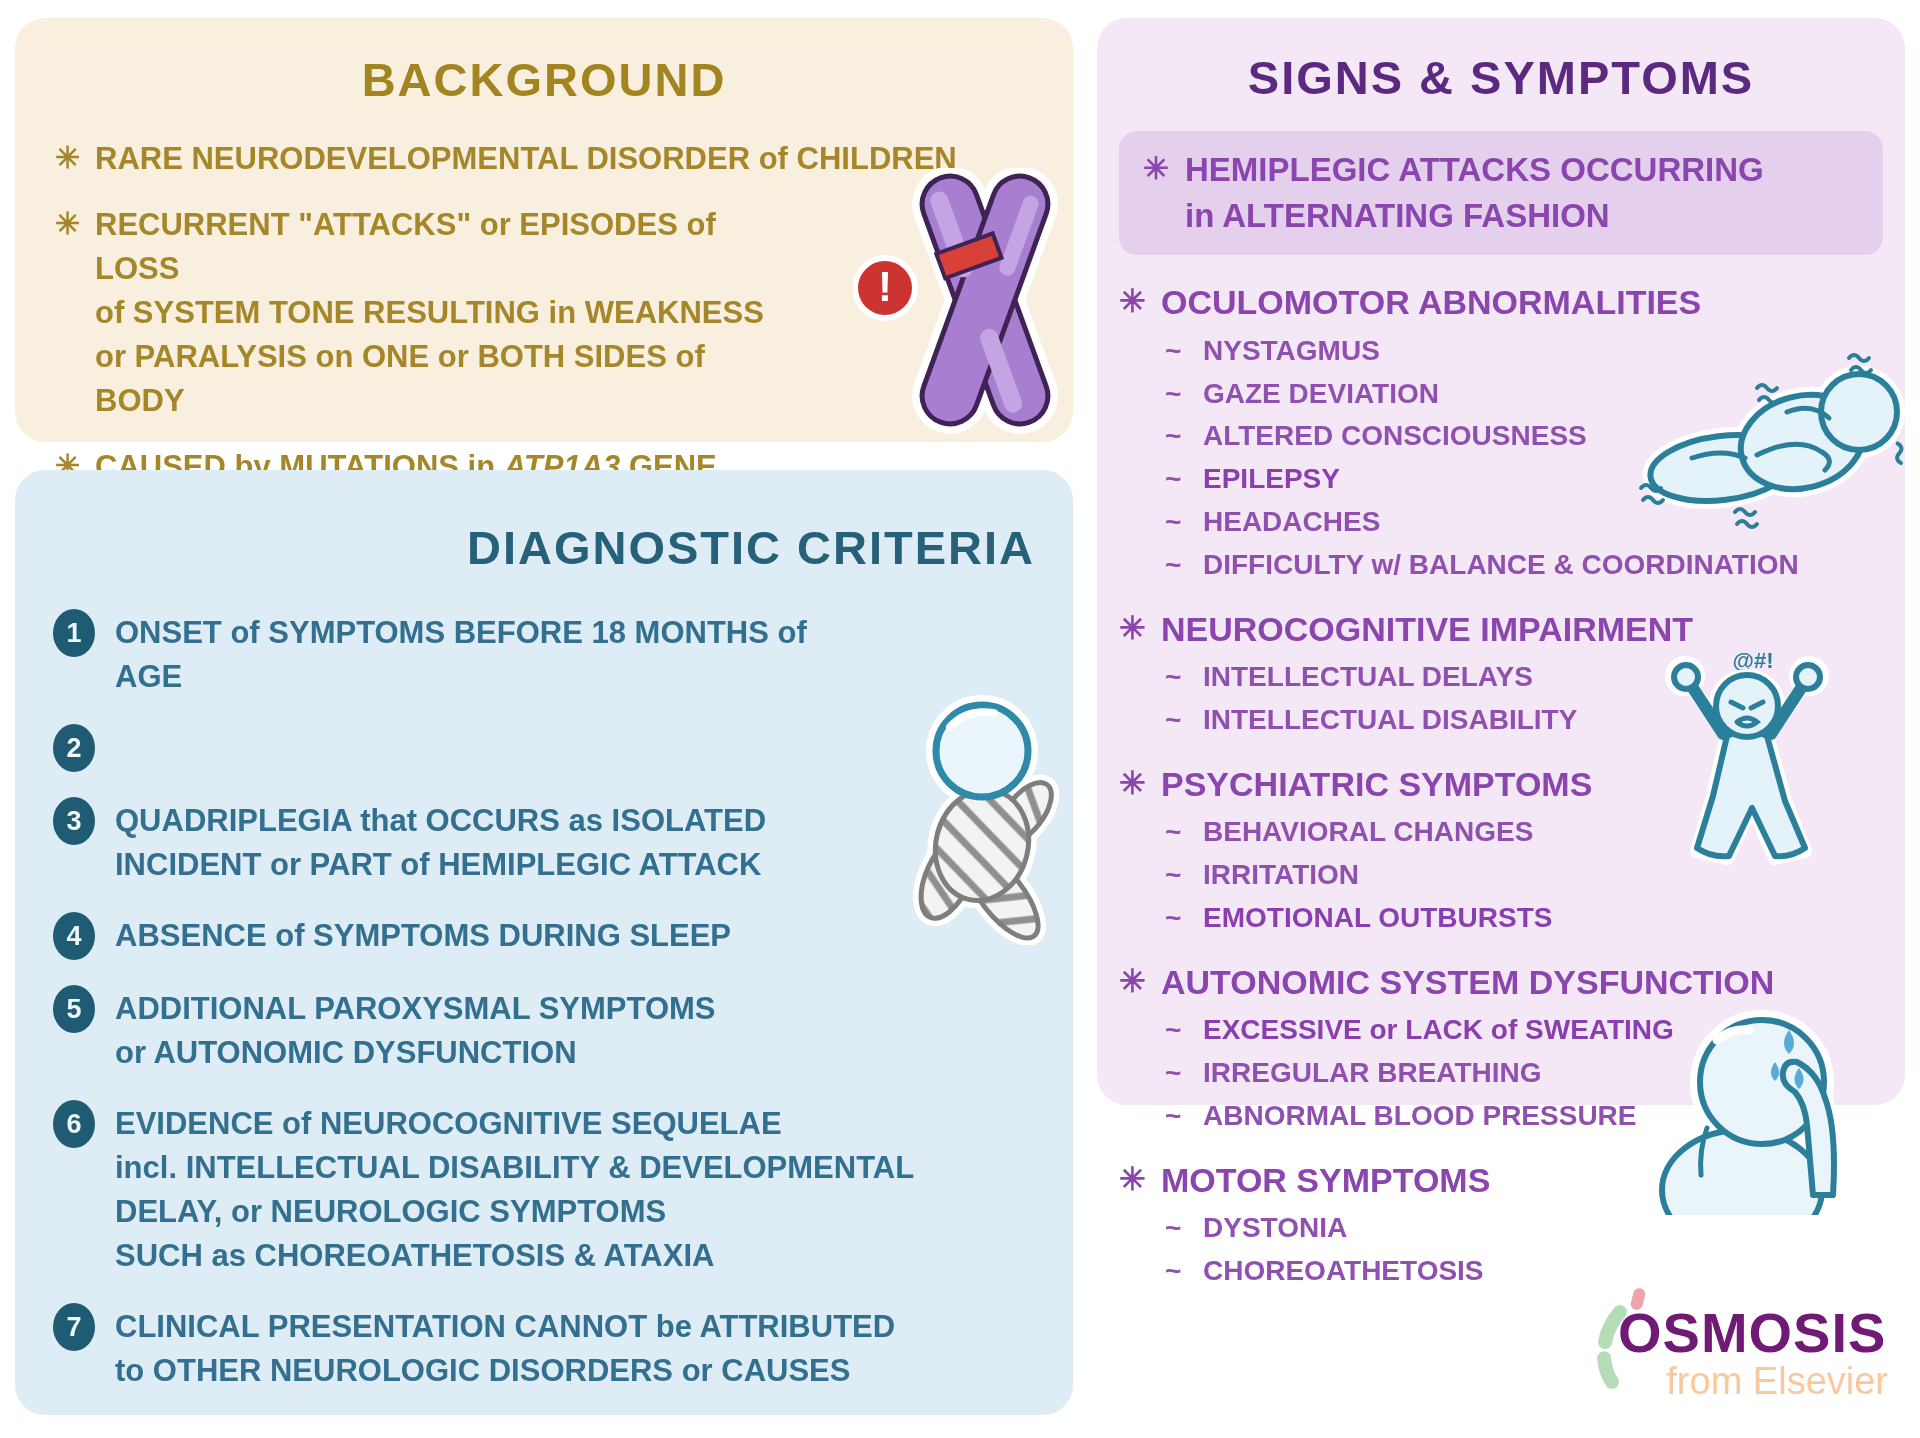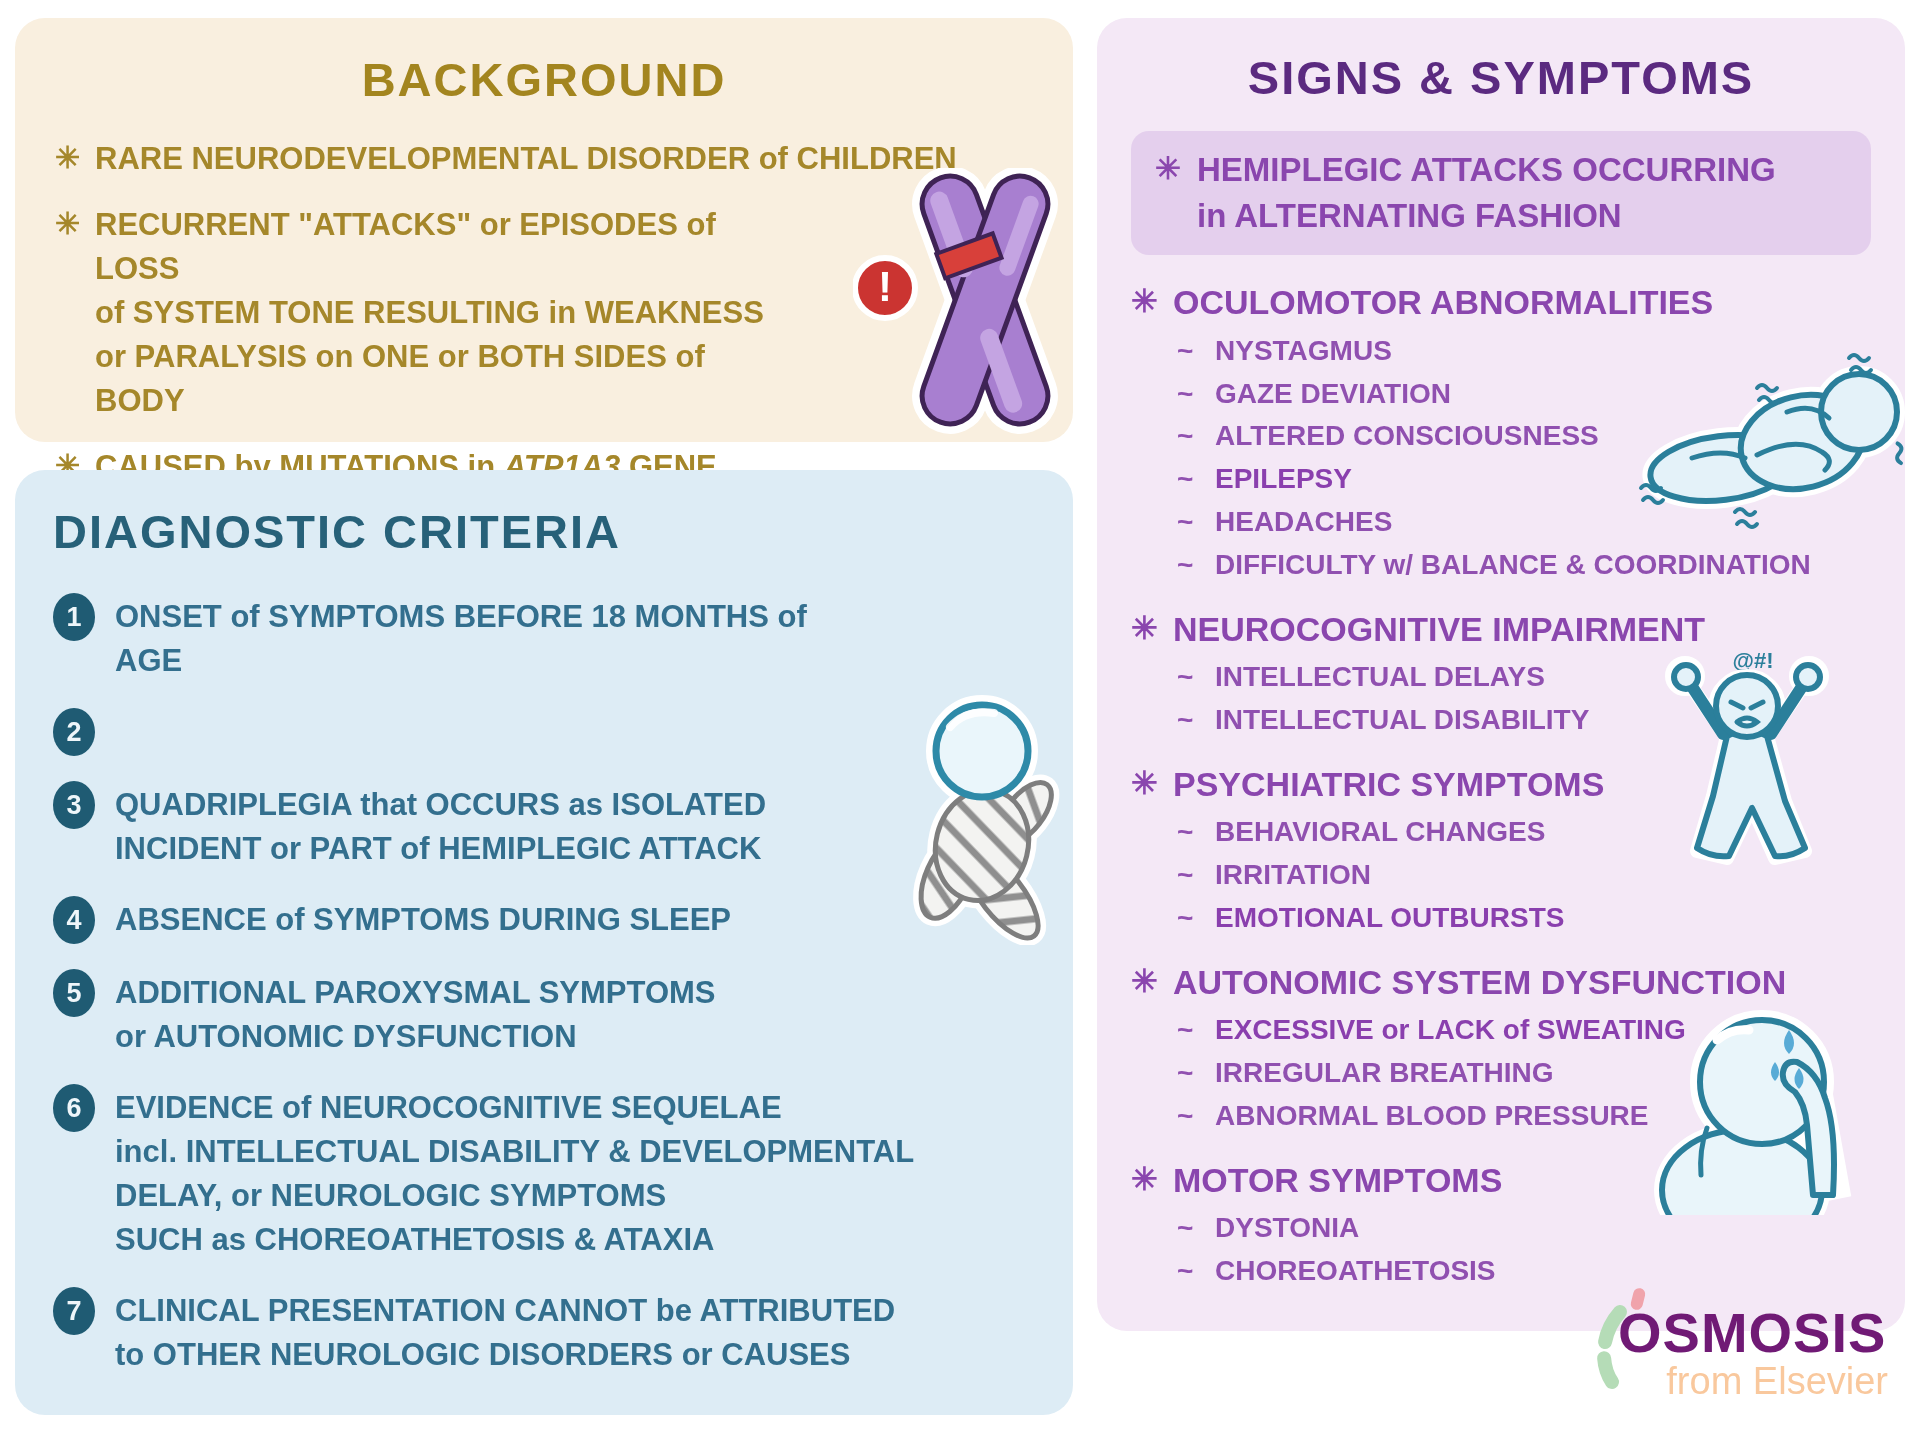--- a/index.html
+++ b/index.html
@@ -10,27 +10,27 @@
   }
   .panel{position:absolute;border-radius:30px;box-sizing:border-box;}
   
   #panel-background{left:15px;top:18px;width:1058px;height:424px;background:#f9efdf;padding:28px 40px;}
   #panel-background .panel-title{color:#a3851f;font-size:47px;letter-spacing:2px;text-align:center;margin:6px 0 30px 0;}
   .b-item{display:flex;gap:14px;margin-bottom:22px;font-size:31px;line-height:1.42;color:#a5872a;}
   .b-item .marker{flex:0 0 26px;font-size:30px;}
   .gene-italic{font-style:italic;}
   
   #panel-diagnostic{left:15px;top:470px;width:1058px;height:945px;background:#ddecf5;padding:26px 38px;}
-  #panel-diagnostic .panel-title{color:#276179;font-size:47px;letter-spacing:2px;text-align:left;margin:8px 0 36px 0;}
+  #panel-diagnostic .panel-title{color:#276179;font-size:47px;letter-spacing:2px;text-align:right;margin:24px 0 36px 0;}
   .d-item{display:flex;gap:20px;margin-bottom:27px;color:#336f8e;font-size:31px;line-height:1.42;}
   .d-badge{flex:0 0 42px;height:48px;background:#1f5b73;border-radius:50%;color:#eef6fa;
            display:flex;align-items:center;justify-content:center;font-size:27px;margin-top:-2px;}
   .d-lines{max-width:760px;}
   
-  #panel-signs{left:1097px;top:18px;width:808px;height:1313px;background:#f4e8f6;padding:26px 34px;}
+  #panel-signs{left:1097px;top:18px;width:808px;height:1087px;background:#f4e8f6;padding:26px 22px;}
   #panel-signs .panel-title{color:#5b2a80;font-size:47px;letter-spacing:2px;text-align:center;margin:6px 0 26px 0;}
   #highlight-box{background:#e4cfed;border-radius:18px;padding:16px 24px;margin:0 0 26px 0;}
   .s-bullet{display:flex;gap:14px;font-size:33px;line-height:1.4;color:#8a46ae;}
   .s-bullet .marker{flex:0 0 28px;font-size:31px;}
   .s-section{margin-bottom:24px;}
   .s-head{display:flex;gap:14px;font-size:34px;line-height:1.25;color:#8a46ae;}
   .s-head .marker{flex:0 0 28px;font-size:32px;}
   .s-subs{margin:8px 0 0 46px;}
   .s-sub{display:flex;gap:12px;font-size:28px;line-height:1.35;color:#9050b0;margin-bottom:5px;}
   .s-sub .marker{flex:0 0 26px;}

